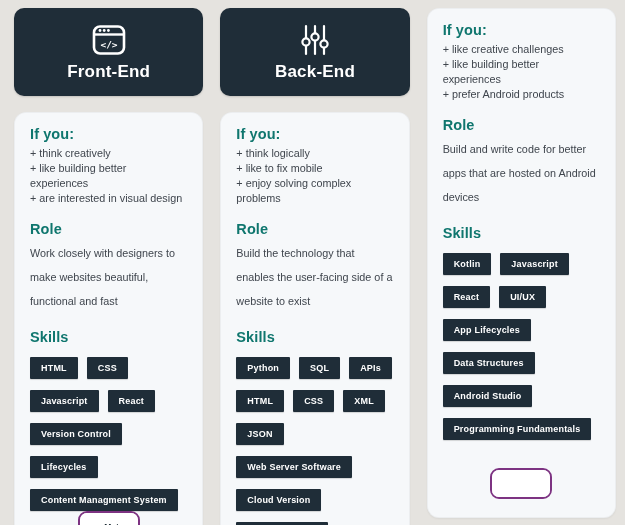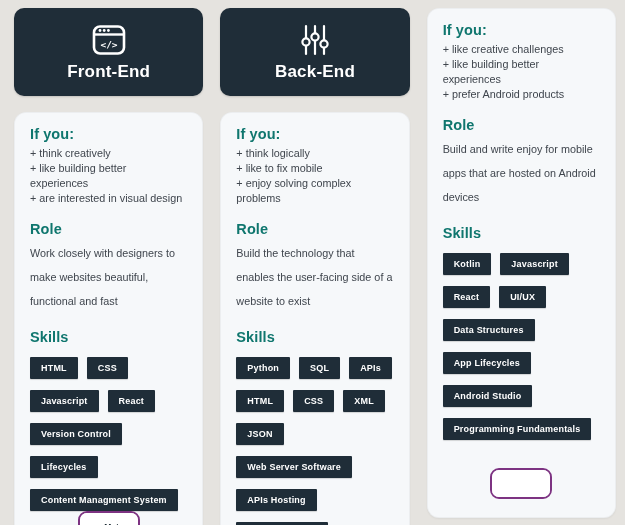--- a/index.html
+++ b/index.html
@@ -179,50 +179,50 @@
       <h3 class="sec-h">Skills</h3>
       <div class="skills">
           <span class="pill">Python</span>
           <span class="pill">SQL</span>
           <span class="pill">APIs</span>
           <span class="pill">HTML</span>
           <span class="pill">CSS</span>
           <span class="pill">XML</span>
           <span class="pill">JSON</span>
           <span class="pill">Web Server Software</span>
-          <span class="pill">APIs Hosting</span>
+          <span class="pill">Cloud Version</span>
           <span class="pill">Version Control</span>
         </div>
       <div class="badge">
         <div class="badge-top">
           
         </div>
 
       </div>
     </div>
   </div>
 
   <div class="col">
     <div class="body-card">
       <h3 class="sec-h">If you:</h3>
       <div class="bullets">
           <span class="bullet">+ like creative challenges</span>
           <span class="bullet">+ like building better experiences</span>
           <span class="bullet">+ prefer Android products</span>
         </div>
       <h3 class="sec-h">Role</h3>
-      <div class="role-text">Build and write enjoy for mobile apps that are hosted on Android devices</div>
+      <div class="role-text">Build and write code for better apps that are hosted on Android devices</div>
       <h3 class="sec-h">Skills</h3>
       <div class="skills">
           <span class="pill">Kotlin</span>
           <span class="pill">Javascript</span>
           <span class="pill">React</span>
           <span class="pill">UI/UX</span>
+          <span class="pill">App Lifecycles</span>
           <span class="pill">Data Structures</span>
-          <span class="pill">App Lifecycles</span>
           <span class="pill">Android Studio</span>
           <span class="pill">Programming Fundamentals</span>
         </div>
       <div class="badge">
         <div class="badge-top">
           
         </div>
 
       </div>
     </div>

